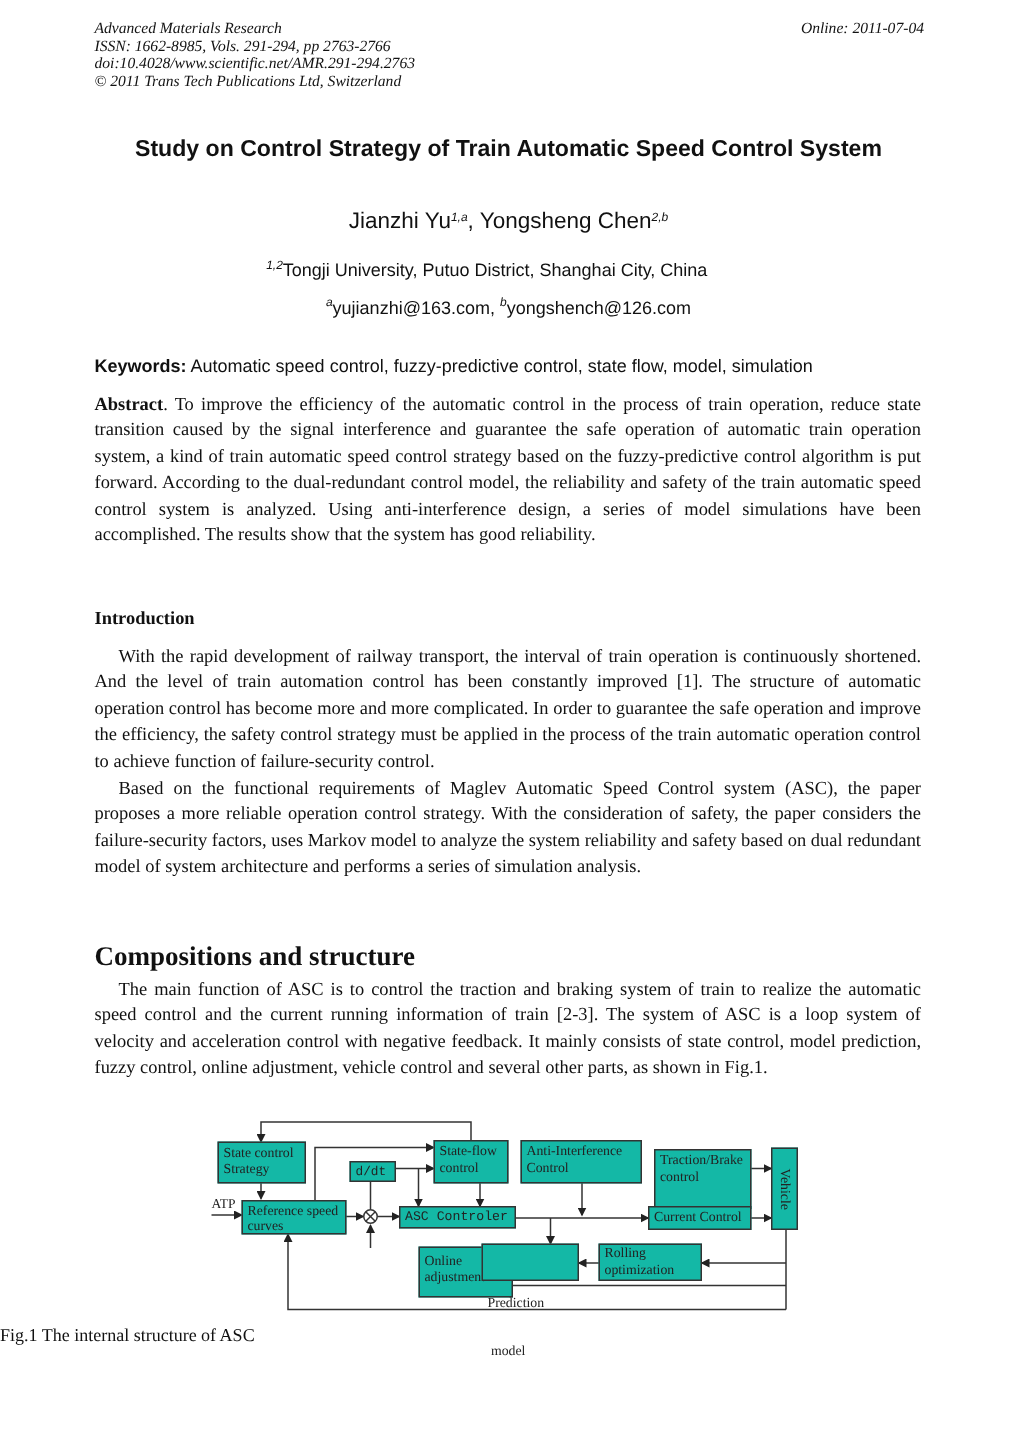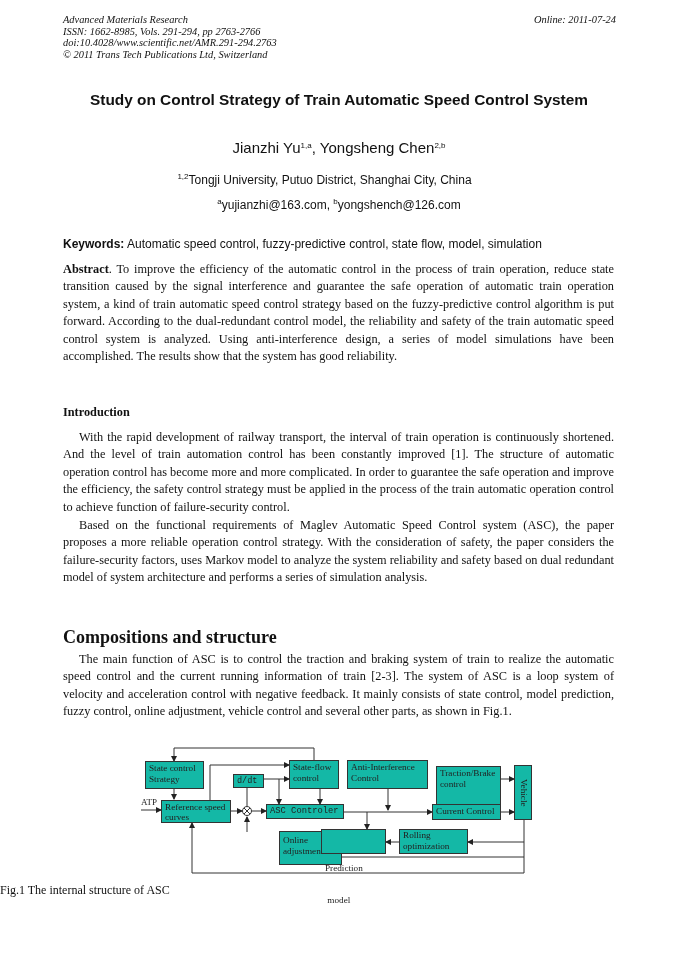--- a/index.html
+++ b/index.html
@@ -5,21 +5,21 @@
   html, body { margin: 0; padding: 0; background: #ffffff; }
   body { width: 678px; height: 959px; position: relative; overflow: hidden; color: #111; }
   .serif { font-family: "Liberation Serif", "DejaVu Serif", serif; }
   .sans { font-family: "Liberation Sans", "DejaVu Sans", sans-serif; }
   .header-left { position: absolute; left: 63px; top: 14px; font-size: 10.4px; line-height: 11.6px; font-style: italic; }
   .header-right { position: absolute; right: 62px; top: 14px; font-size: 10.4px; line-height: 11.6px; font-style: italic; }
   .title { position: absolute; left: 0; width: 678px; top: 91px; text-align: center; font-weight: bold; font-size: 15.4px; }
   .authors { position: absolute; left: 0; width: 678px; top: 139px; text-align: center; font-size: 15px; }
   .affil { position: absolute; left: 0; width: 649px; top: 173px; text-align: center; font-size: 12px; }
   .emails { position: absolute; left: 0; width: 678px; top: 198px; text-align: center; font-size: 12px; }
-  sup { font-size: 8px; vertical-align: 5px; line-height: 0; }
+  sup { font-size: 8px; vertical-align: 5px; line-height: 0; font-style: italic; }
   .keywords { position: absolute; left: 63px; top: 237px; width: 560px; font-size: 12px; }
   .block { position: absolute; left: 63px; width: 551px; font-size: 12.3px; line-height: 17.4px; text-align: justify; }
   .abstract { top: 261px; }
   .h-intro { position: absolute; left: 63px; top: 405px; font-size: 12.3px; font-weight: bold; }
   .intro1 { top: 429px; text-indent: 16px; }
   .intro2 { top: 517px; text-indent: 16px; }
   .h-comp { position: absolute; left: 63px; top: 627px; font-size: 18px; font-weight: bold; text-align: right; }
   .comp1 { top: 651px; text-indent: 16px; }
   .figure { position: absolute; left: 0; top: 0; width: 678px; height: 959px; pointer-events: none; }
   .figure .box { pointer-events: auto; }
@@ -31,21 +31,21 @@
 </style>
 </head>
 <body>
 
 <div class="header-left serif">
   <div>Advanced Materials Research</div>
   <div>ISSN: 1662-8985, Vols. 291-294, pp 2763-2766</div>
   <div>doi:10.4028/www.scientific.net/AMR.291-294.2763</div>
   <div>© 2011 Trans Tech Publications Ltd, Switzerland</div>
 </div>
-<div class="header-right serif">Online: 2011-07-24</div>
+<div class="header-right serif">Online: 2011-07-04</div>
 
 <div class="title sans">Study on Control Strategy of Train Automatic Speed Control System</div>
 <div class="authors sans">
   <span>Jianzhi Yu</span><sup>1,a</sup><span>, </span><span>Yongsheng Chen</span><sup>2,b</sup>
 </div>
 <div class="affil sans">
   <sup>1,2</sup><span>Tongji University, Putuo District, Shanghai City, China</span>
 </div>
 <div class="emails sans">
   <sup>a</sup><span>yujianzhi@163.com</span><span>, </span><sup>b</sup><span>yongshench@126.com</span>

